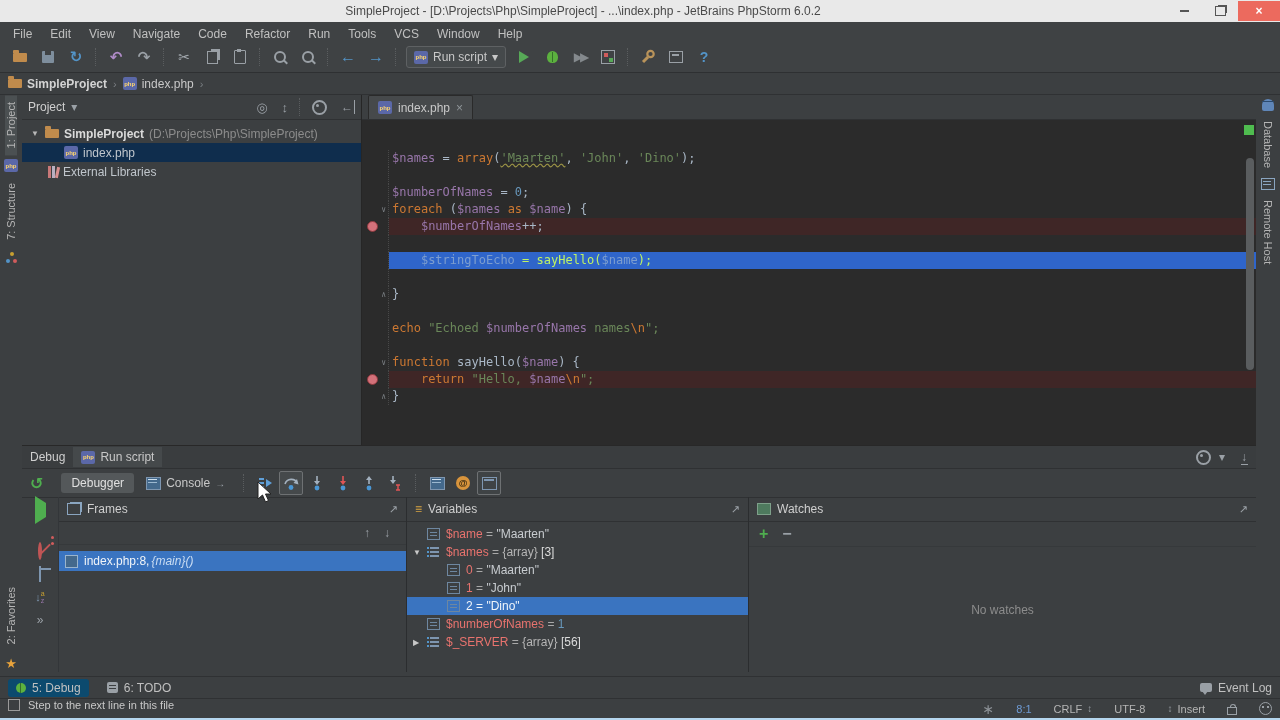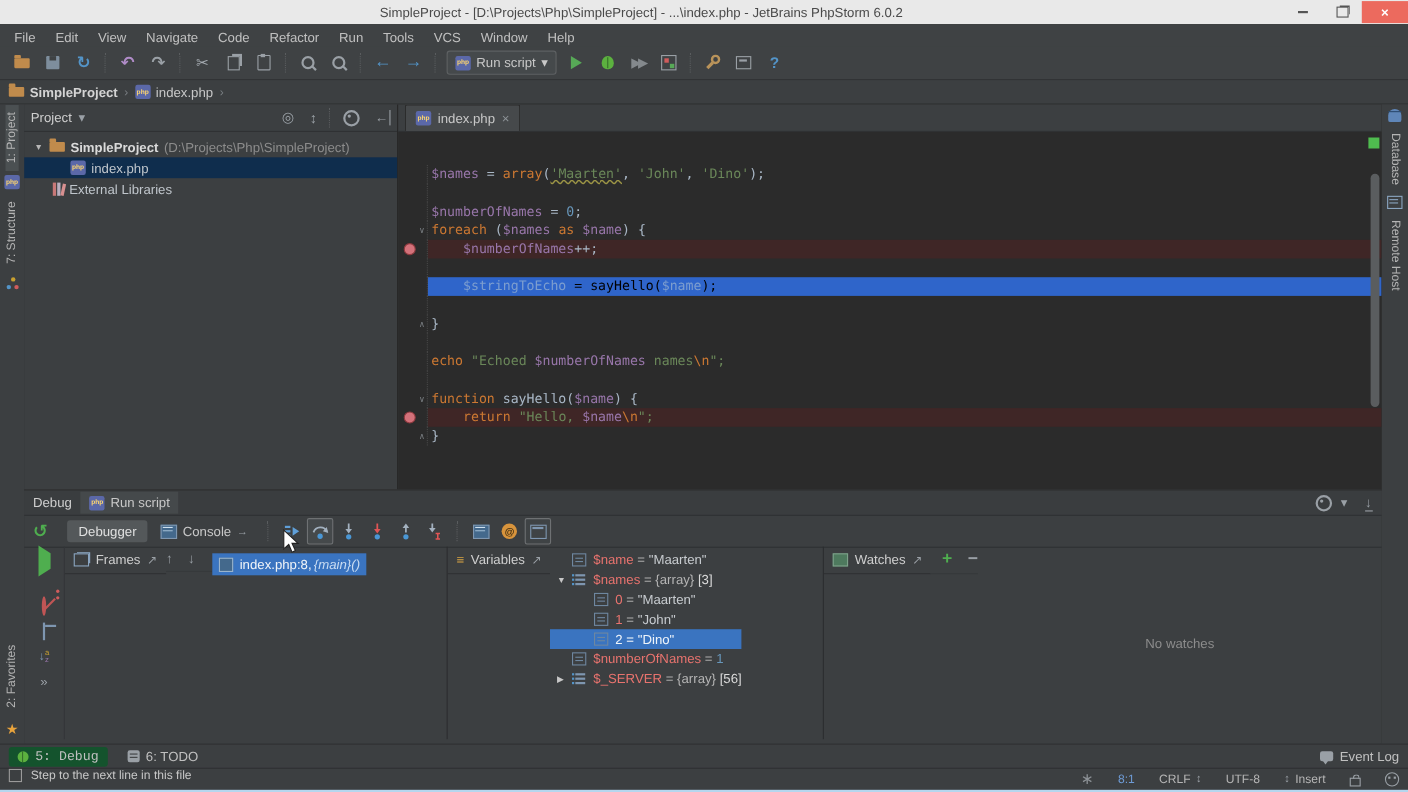--- a/index.html
+++ b/index.html
@@ -101,21 +101,21 @@
   .cline{display:flex;height:17px;line-height:17px;}
   .gut{width:26px;flex:none;position:relative;border-right:1px dotted #484848;}
   .bpdot{position:absolute;left:5px;top:3px;width:11px;height:11px;border-radius:50%;background:#d3717a;border:1px solid #8f3a3f;box-sizing:border-box;}
   .fold{position:absolute;right:2px;top:0;color:#7a7f83;font-size:8px;line-height:17px;}
   .ctext{flex:1;padding-left:3px;white-space:pre;color:#a9b7c6;}
   .cline.bp .ctext{background:#3f2626;}
   .cline.exec .ctext{background:#2f65ca;}
   .tk-p{color:#a9b7c6}.tk-v{color:#9876aa}.tk-k{color:#cc7832}.tk-s{color:#6a8759}
   .tk-sv{color:#9876aa}.tk-e{color:#cc7832}.tk-n{color:#6897bb}
   .tk-st{color:#6a8759;text-decoration:underline;text-decoration-style:wavy;text-decoration-color:#9c9545;}
-  .cline.exec .tk-p{color:#000000}.cline.exec .tk-v{color:#7d9ecf}
+  .cline.exec .tk-p{color:#bef264}.cline.exec .tk-v{color:#7d9ecf}
   .escroll{position:absolute;right:2px;top:63px;width:8px;height:212px;background:#5a5d5f;border-radius:4px;}
   .emark{position:absolute;right:2px;top:30px;width:10px;height:10px;background:#4fbc4f;}
   
   .debugwin{position:absolute;left:22px;top:445px;width:1234px;height:231px;background:#3c3f41;border-top:1px solid #282828;box-sizing:border-box;}
   .dhead{height:22px;background:#3a3d3f;border-bottom:1px solid #2f3133;display:flex;align-items:center;padding:0 8px;gap:8px;}
   .dsession{display:flex;align-items:center;gap:5px;background:#45494b;height:20px;padding:0 8px;color:#c8c8c8;}
   .dhead .sp{flex:1;}
   .dtoolbar{height:28px;border-bottom:1px solid #2f3133;display:flex;align-items:center;padding-left:8px;gap:2px;}
   .rerun{color:#4fae4f;font-size:16px;font-weight:bold;margin-right:16px;}
   .dtab{height:20px;display:flex;align-items:center;gap:5px;padding:0 10px;color:#c8c8c8;border-radius:3px;}
@@ -135,21 +135,21 @@
   .ico-bps{width:9px;height:11px;background:#d05c5c;border-radius:2px;position:relative;}
   .ico-bps::after{content:"";position:absolute;left:11px;top:1px;width:3px;height:3px;background:#d05c5c;border-radius:50%;box-shadow:0 6px 0 #d05c5c;}
   .ico-mute{width:12px;height:12px;border:2px solid #c05555;border-radius:50%;position:relative;}
   .ico-mute::before{content:"";position:absolute;left:-1px;top:4px;width:13px;height:2px;background:#c05555;transform:rotate(-45deg);}
   .ico-layout{width:13px;height:11px;border:1px solid #7e96b0;position:relative;}
   .ico-layout::before{content:"";position:absolute;left:1px;top:1px;width:10px;height:2px;background:#7e96b0;}
   .sortaz{display:flex;align-items:center;color:#7e96b0;font-size:11px;}
   .sortaz .az{display:flex;flex-direction:column;font-size:7px;line-height:7px;}
   .sortaz .a{color:#c8a030}.sortaz .z{color:#9876aa}
   .ico-more{color:#9aa0a6;font-size:12px;}
-  .dpanel{flex:none;display:flex;border-right:1px solid #2b2d2f;box-sizing:border-box;}
+  .dpanel{flex:none;display:flex;flex-direction:column;border-right:1px solid #2b2d2f;box-sizing:border-box;}
   .dpanel .dphead{height:24px;border-bottom:1px solid #2f3133;display:flex;align-items:center;gap:6px;padding:0 8px;color:#cfcfcf;}
   .floatico{margin-left:auto;color:#9aa0a6;font-size:11px;}
   .ico-frames{width:12px;height:10px;border:1px solid #8aa5c0;box-shadow:2px -2px 0 -1px #8aa5c0;}
   .framebar{height:22px;display:flex;align-items:center;justify-content:flex-end;gap:14px;padding-right:16px;color:#9aa0a6;font-weight:bold;border-bottom:1px solid #36393b;}
   .framerow{margin-top:6px;height:20px;background:#3a74c0;display:flex;align-items:center;gap:6px;padding:0 6px;color:#f0f4f8;}
   .framerow .fn{font-style:italic;color:#c9dcf2;}
   .ico-file{width:11px;height:11px;border:1px solid #9ab4cc;background:#44698c;}
   .varlist{padding-top:3px;}
   .vrow{height:18px;display:flex;align-items:center;padding-left:6px;white-space:pre;}
   .vrow.child{padding-left:26px;}
@@ -166,21 +166,21 @@
   .vrow.sel span{color:#eef4fa;}
   .watchbar{height:24px;border-bottom:1px solid #36393b;display:flex;align-items:center;gap:14px;padding-left:10px;}
   .wplus{color:#4fae4f;font-size:16px;font-weight:bold;}
   .wminus{color:#9aa0a6;font-size:16px;font-weight:bold;}
   .watchbody{flex:1;display:flex;align-items:center;justify-content:center;color:#8c8c8c;}
   .ico-watch{width:12px;height:10px;border:1px solid #7ea08a;background:#4e7a5e;}
   
   .twbar{position:absolute;left:0;top:676px;width:1280px;height:22px;background:#3c3f41;border-top:1px solid #2f3133;
          display:flex;align-items:center;padding:0 8px;box-sizing:border-box;gap:10px;}
   .twtab{display:flex;align-items:center;gap:6px;height:18px;padding:0 8px;color:#c0c0c0;border-radius:3px;}
-  .twtab.active{background:#14532d;font-family:Liberation Mono, monospace;}
+  .twtab.active{background:#0c4a6e;}
   .bugico{width:10px;height:10px;background:#5cb13f;border-radius:50%;position:relative;}
   .bugico::before{content:"";position:absolute;left:4px;top:0;width:1px;height:10px;background:#35702a;}
   .ico-todo{width:11px;height:11px;background:#9aa0a6;border-radius:2px;position:relative;}
   .ico-todo::before{content:"";position:absolute;left:2px;top:3px;width:7px;height:1px;background:#3c3f41;box-shadow:0 3px 0 #3c3f41;}
   .eventlog{margin-left:auto;display:flex;align-items:center;gap:6px;color:#c0c0c0;}
   .ico-bubble{width:12px;height:9px;background:#9aa0a6;border-radius:2px;position:relative;}
   .ico-bubble::after{content:"";position:absolute;left:2px;bottom:-3px;border-left:3px solid transparent;border-right:3px solid transparent;border-top:4px solid #9aa0a6;}
   .statusbar{position:absolute;left:0;top:698px;width:1280px;height:20px;background:#3c3f41;border-top:1px solid #2f3133;
              display:flex;padding:0 8px;box-sizing:border-box;font-size:11px;}
   .ico-check{width:10px;height:10px;border:1px solid #9a9a9a;margin-right:8px;}

